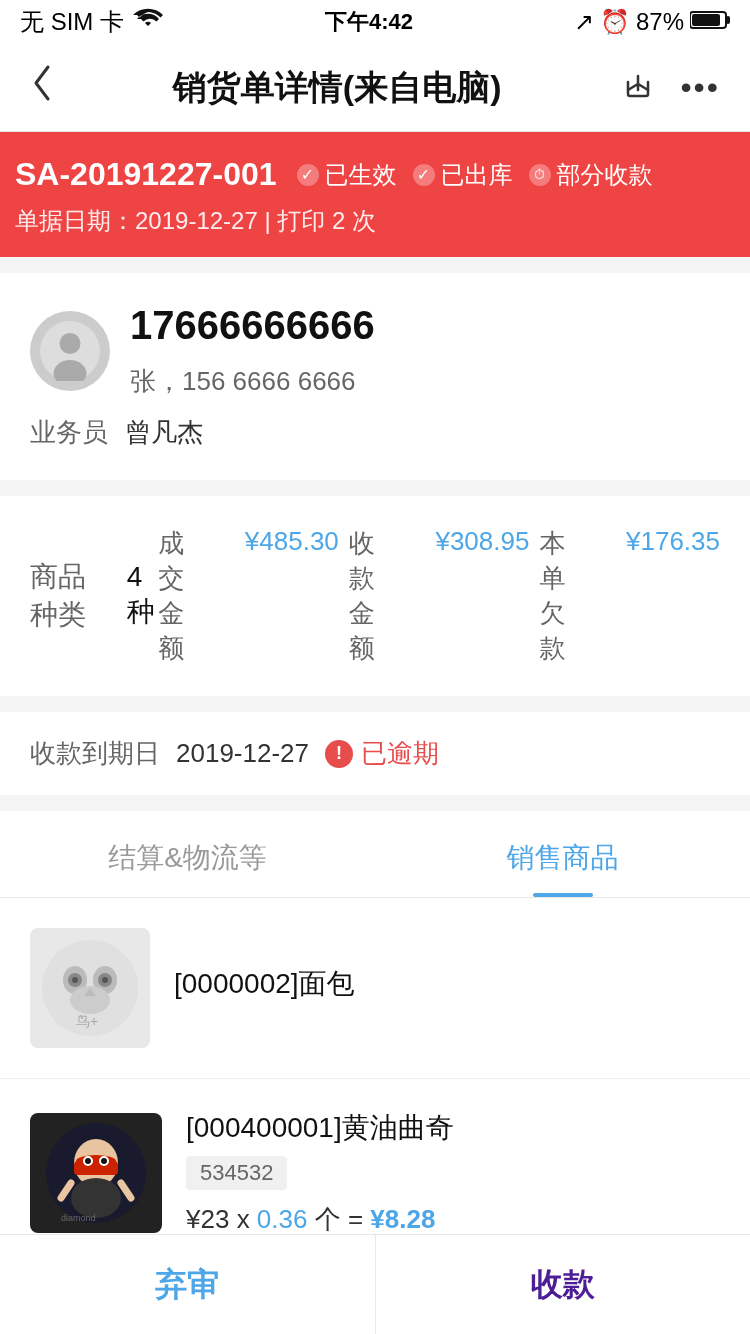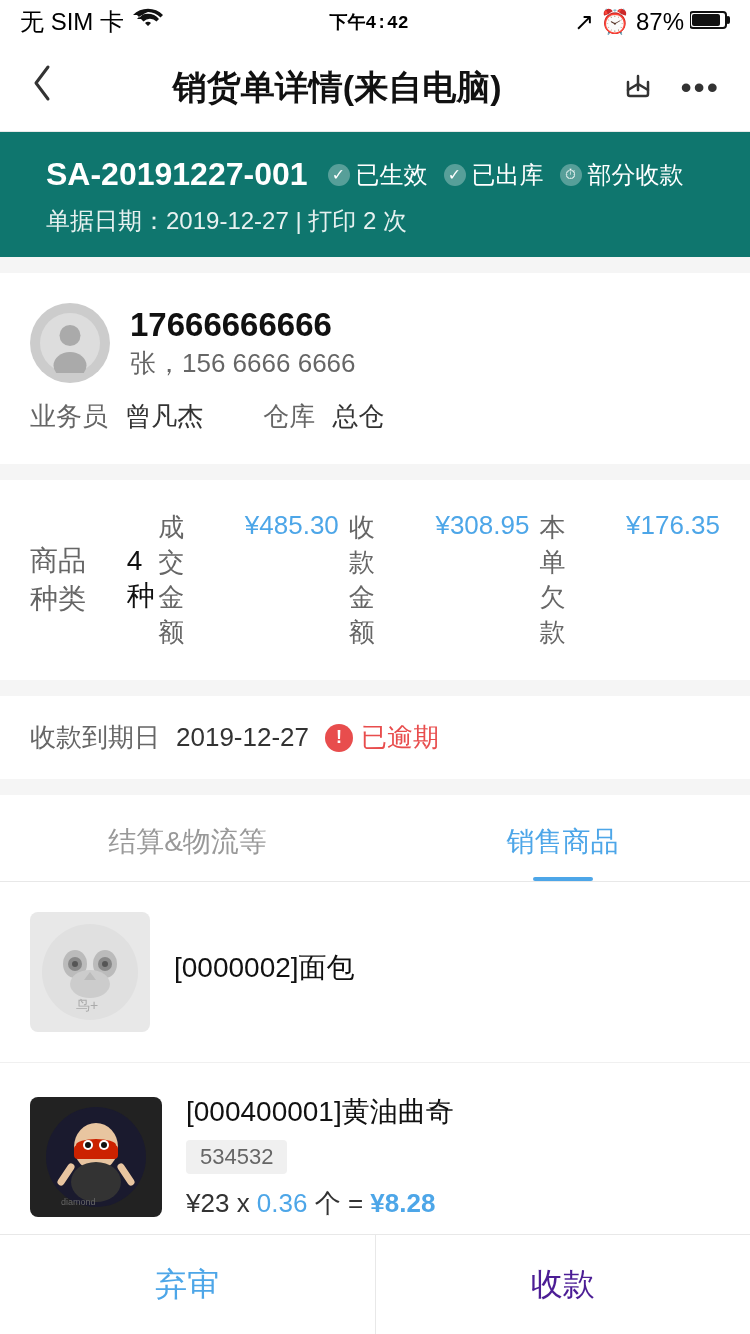--- a/index.html
+++ b/index.html
@@ -18,21 +18,21 @@
       height: 44px;
       background: #fff;
       display: flex;
       align-items: center;
       justify-content: space-between;
       padding: 6px 20px;
       font-size: 24px;
       font-weight: 500;
     }
     .status-left { display: flex; align-items: center; gap: 8px; }
-    .status-center { font-size: 18px; font-weight: 600; font-family: Liberation Mono, monospace; }
+    .status-center { font-size: 22px; font-weight: 600; }
     .status-right { display: flex; align-items: center; gap: 6px; font-size: 24px; }
 
     
     .nav-bar {
       height: 88px;
       background: #fff;
       display: flex;
       align-items: center;
       justify-content: space-between;
       padding: 0 30px;
@@ -49,22 +49,22 @@
       color: #111;
     }
     .nav-right {
       display: flex;
       align-items: center;
       gap: 24px;
     }
 
     
     .header-blue {
-      background: #0f766e;
-      padding: 24px 46px 20px;
+      background: #ef4444;
+      padding: 24px 15px 20px;
     }
     .header-top-row {
       display: flex;
       align-items: center;
       gap: 20px;
       margin-bottom: 12px;
     }
     .order-number {
       font-size: 32px;
       font-weight: 700;
@@ -118,28 +118,28 @@
       border-radius: 50%;
       background: #ccc;
       display: flex;
       align-items: center;
       justify-content: center;
       flex-shrink: 0;
       overflow: hidden;
     }
     .avatar svg { width: 60px; height: 60px; }
     .customer-name {
-      font-size: 33px;
+      font-size: 40px;
       font-weight: 600;
       color: #111;
     }
     .customer-sub {
       font-size: 26px;
       color: #666;
-      margin-top: 2px;
+      margin-top: 16px;
     }
     .customer-meta {
       display: flex;
       gap: 60px;
       margin-top: 10px;
     }
     .meta-item {
       font-size: 26px;
       color: #333;
     }
@@ -297,20 +297,21 @@
       border-top: 1px solid #e8e8e8;
       display: flex;
     }
     .bottom-btn {
       flex: 1;
       display: flex;
       align-items: center;
       justify-content: center;
       font-size: 32px;
       cursor: pointer;
+      font-weight: bold;
     }
     .bottom-btn.cancel { color: #4da6e8; }
     .bottom-btn.confirm { color: #4c1d95; border-left: 1px solid #e8e8e8; }
 
     
     .owl-icon {
       width: 100px;
       height: 100px;
     }
 
@@ -405,24 +406,20 @@
     <div>
       <div class="customer-name">17666666666</div>
       <div class="customer-sub">张，156 6666 6666</div>
     </div>
   </div>
   <div class="customer-meta">
     <div class="meta-item">
       <span class="meta-label">业务员</span>
       <span>曾凡杰</span>
     </div>
-    <div class="meta-item">
-      <span class="meta-label">仓库</span>
-      <span>总仓</span>
-    </div>
   </div>
 </div>
 
 <div class="stats-section">
   <div class="stats-left">
     <span class="stats-label">商品种类</span>
     <span class="stats-value">4种</span>
   </div>
   <div class="stats-right">
     <div class="stats-row">

